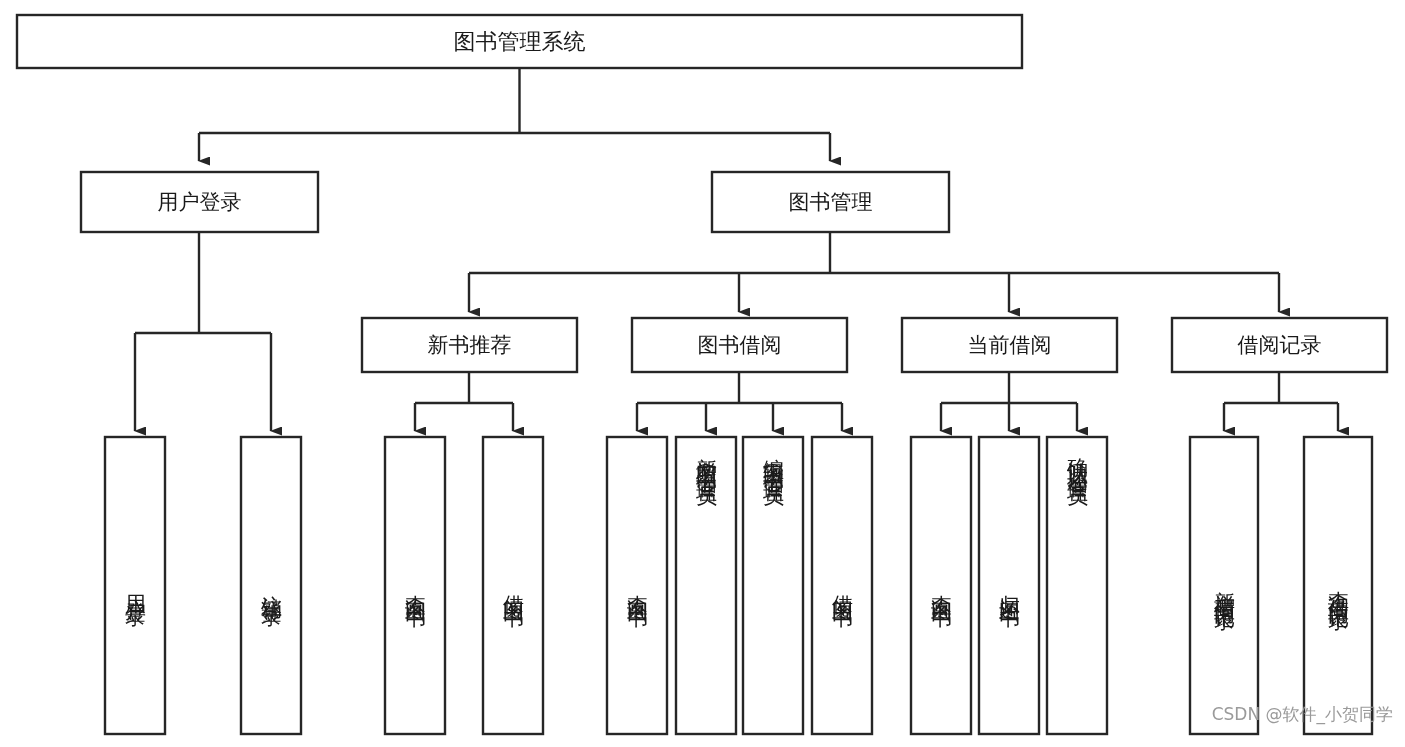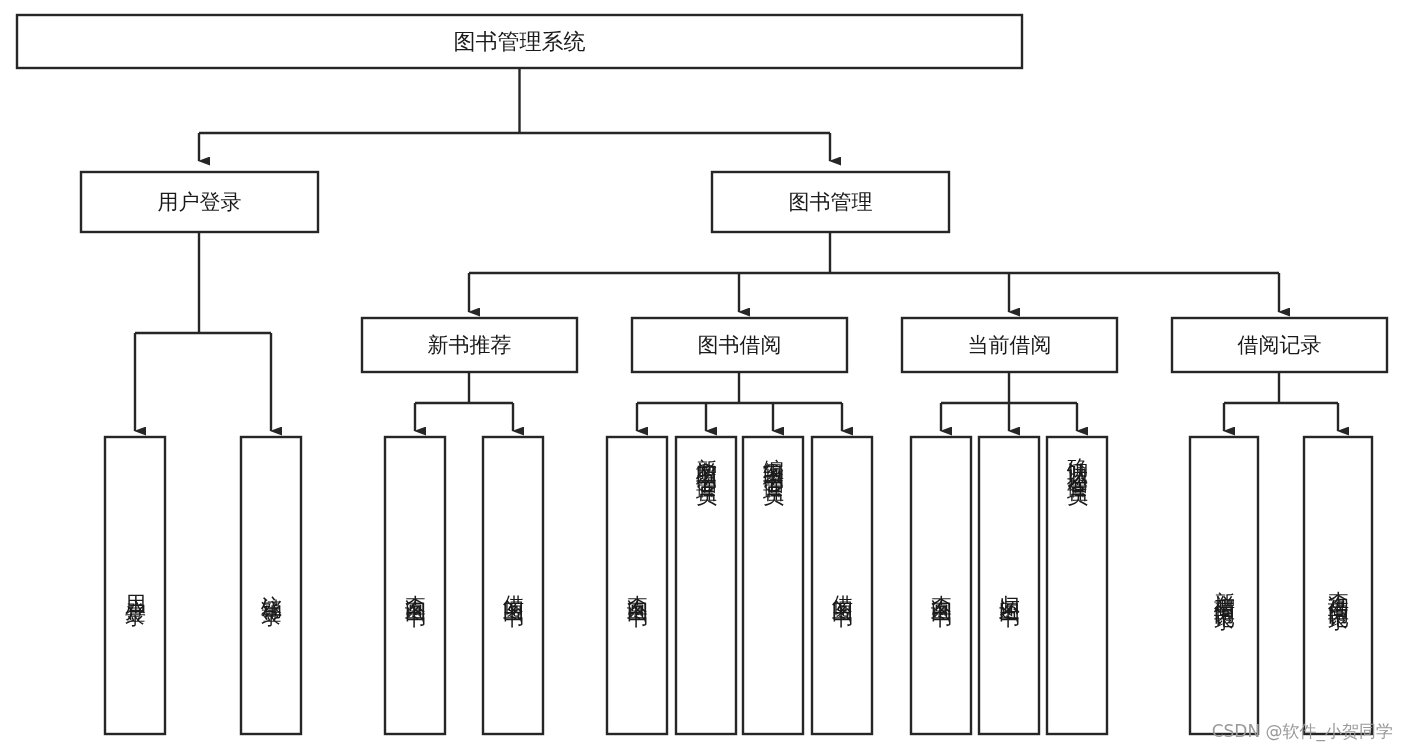--- a/index.html
+++ b/index.html
@@ -47,21 +47,21 @@
     fill: none;
     stroke-linecap: butt;
   }
   .edge-arrow {
     fill: #262626;
     stroke: none;
   }
   .watermark {
     position: absolute;
     right: 12px;
-    bottom: 4px;
+    bottom: 21px;
     font-family: "DejaVu Sans", "Liberation Sans", sans-serif;
     font-size: 17px;
     color: #9a9a9a;
     white-space: nowrap;
     pointer-events: none;
     user-select: none;
   }
 </style>
 </head>
 <body>

